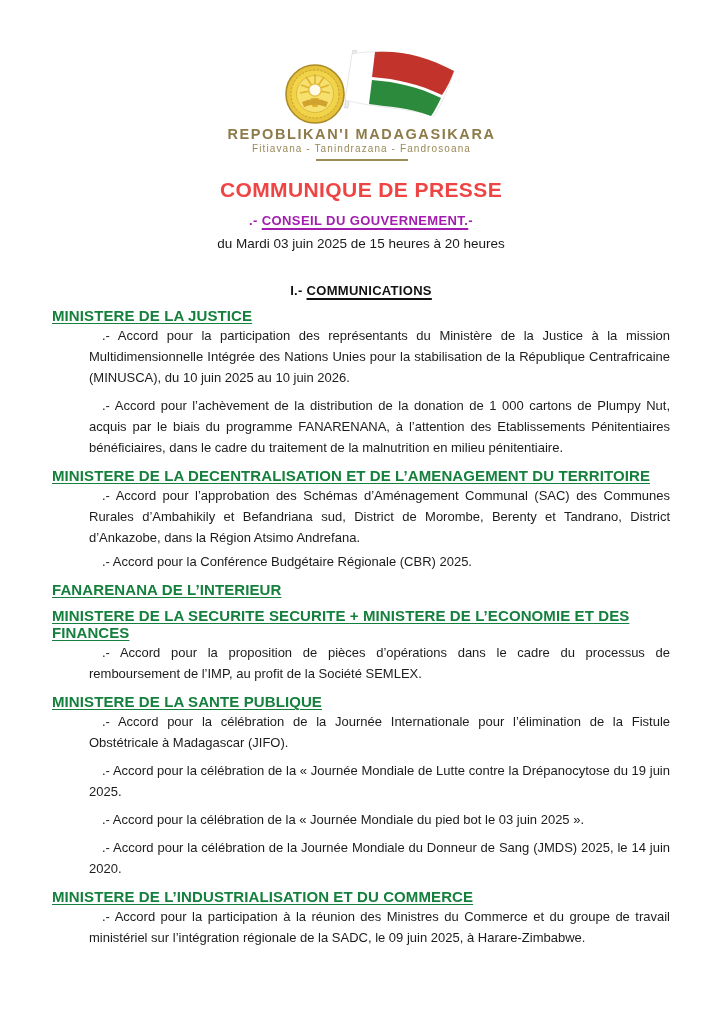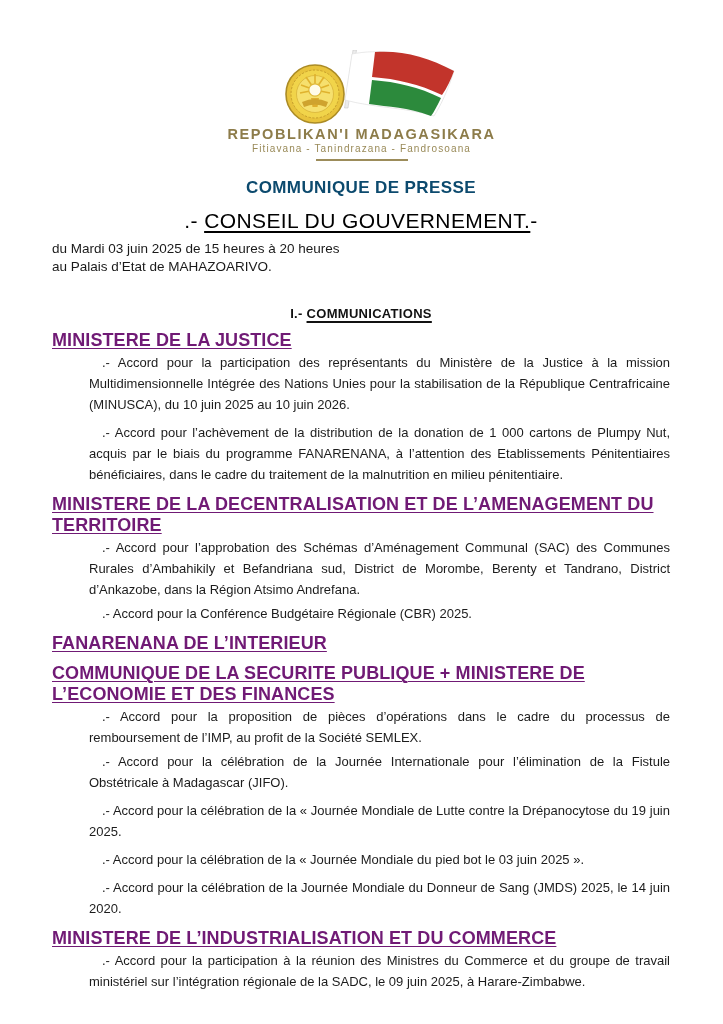--- a/index.html
+++ b/index.html
@@ -26,55 +26,55 @@
     margin-top:1px;
     font-size:10px;letter-spacing:1.1px;
     color:#998a58;
   }
   .logo-rule{width:92px;height:2px;background:#9c8c5a;margin:5px auto 0;}
 
   
   .doc-title{
     margin:17px 0 0;
     text-align:center;
-    font-size:17px;font-weight:bold;letter-spacing:0.4px;color:#0c4a6e;
+    font-size:21px;font-weight:bold;letter-spacing:0.4px;color:#ef4444;
   }
   .doc-subtitle{
     margin:11px 0 0;
     text-align:center;
-    font-size:21px;font-weight:normal;letter-spacing:0.4px;color:#000000;
+    font-size:13px;font-weight:bold;letter-spacing:0.4px;color:#a21caf;
   }
   .doc-subtitle .u{
     text-decoration:underline;
     text-decoration-thickness:2px;
     text-underline-offset:3px;
   }
   .doc-meta{
     margin:7px 0 0;
-    text-align:left;
+    text-align:center;
     font-size:13.5px;color:#1a1a1a;line-height:18px;
   }
   .doc-meta.loc{margin-top:0;}
 
   .comm-heading{
     margin:30px 0 0;
     text-align:center;
     font-size:13px;font-weight:bold;color:#111;letter-spacing:0.3px;
   }
   .comm-heading .u{
     text-decoration:underline;
     text-decoration-thickness:1.6px;
     text-underline-offset:3px;
   }
 
   
   .sections{margin-top:6px;}
   .mh{
     margin:9px 0 1px;
-    font-size:18px;font-weight:bold;color:#701a75;
+    font-size:15px;font-weight:bold;color:#15803d;
     text-decoration:underline;
     text-decoration-thickness:1.4px;
     text-underline-offset:2px;
     letter-spacing:0.1px;
   }
   .mp{
     margin:0 0 7px 37px;
     text-indent:13px;
     font-size:13px;line-height:21px;
     text-align:justify;
@@ -122,21 +122,20 @@
     <div class="logo-rule"></div>
   </div>
 
   <div class="content">
 
     <h1 class="doc-title">COMMUNIQUE DE PRESSE</h1>
 
     <h2 class="doc-subtitle"><span>.- </span><span class="u">CONSEIL DU GOUVERNEMENT.</span><span>-</span></h2>
 
     <div class="doc-meta">du Mardi 03 juin 2025 de 15 heures à 20 heures</div>
-    <div class="doc-meta loc">au Palais d’Etat de MAHAZOARIVO.</div>
 
     <div class="comm-heading"><span>I.- </span><span class="u">COMMUNICATIONS</span></div>
 
     <div class="sections">
 
       <section class="ministry">
         <h3 class="mh">MINISTERE DE LA JUSTICE</h3>
         <p class="mp">.- Accord pour la participation des représentants du Ministère de la Justice à la mission Multidimensionnelle Intégrée des Nations Unies pour la stabilisation de la République Centrafricaine (MINUSCA), du 10 juin 2025 au 10 juin 2026.</p>
         <p class="mp">.- Accord pour l’achèvement de la distribution de la donation de 1 000 cartons de Plumpy Nut, acquis par le biais du programme FANARENANA, à l’attention des Etablissements Pénitentiaires bénéficiaires, dans le cadre du traitement de la malnutrition en milieu pénitentiaire.</p>
       </section>
@@ -148,25 +147,26 @@
 
       <section class="ministry">
         <p class="mp">.- Accord pour la Conférence Budgétaire Régionale (CBR) 2025.</p>
       </section>
 
       <section class="ministry">
         <h3 class="mh">FANARENANA DE L’INTERIEUR</h3>
       </section>
 
       <section class="ministry">
-        <h3 class="mh">COMMUNIQUE DE LA SECURITE PUBLIQUE + MINISTERE DE L’ECONOMIE ET DES FINANCES</h3>
+        <h3 class="mh">MINISTERE DE LA SECURITE SECURITE + MINISTERE DE L’ECONOMIE ET DES FINANCES</h3>
         <p class="mp">.- Accord pour la proposition de pièces d’opérations dans le cadre du processus de remboursement de l’IMP, au profit de la Société SEMLEX.</p>
       </section>
 
       <section class="ministry">
+        <h3 class="mh">MINISTERE DE LA SANTE PUBLIQUE</h3>
         <p class="mp">.- Accord pour la célébration de la Journée Internationale pour l’élimination de la Fistule Obstétricale à Madagascar (JIFO).</p>
         <p class="mp">.- Accord pour la célébration de la « Journée Mondiale de Lutte contre la Drépanocytose du 19 juin 2025.</p>
         <p class="mp">.- Accord pour la célébration de la « Journée Mondiale du pied bot le 03 juin 2025 ».</p>
         <p class="mp">.- Accord pour la célébration de la Journée Mondiale du Donneur de Sang (JMDS) 2025, le 14 juin 2020.</p>
       </section>
 
       <section class="ministry">
         <h3 class="mh">MINISTERE DE L’INDUSTRIALISATION ET DU COMMERCE</h3>
         <p class="mp">.- Accord pour la participation à la réunion des Ministres du Commerce et du groupe de travail ministériel sur l’intégration régionale de la SADC, le 09 juin 2025, à Harare-Zimbabwe.</p>
       </section>

